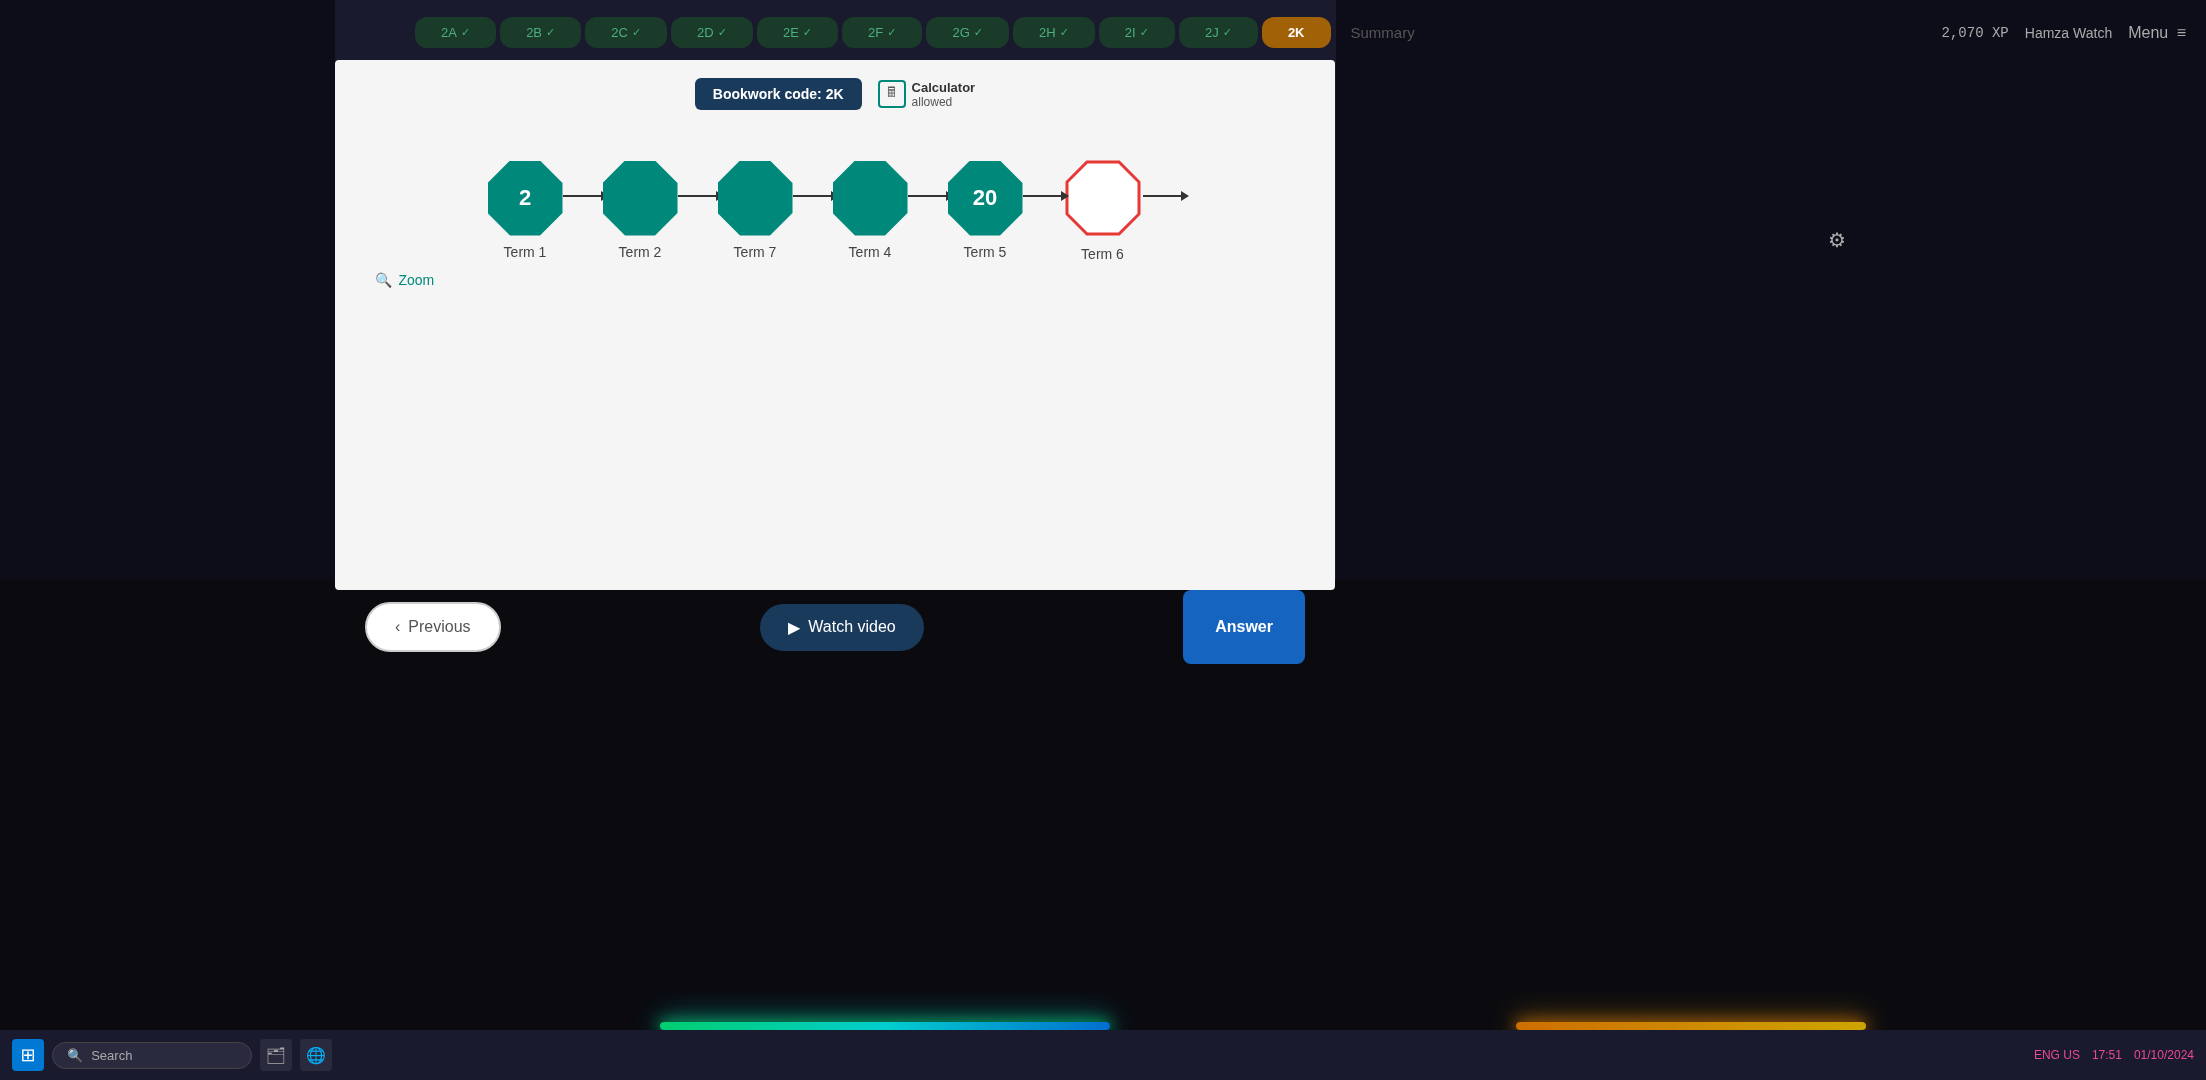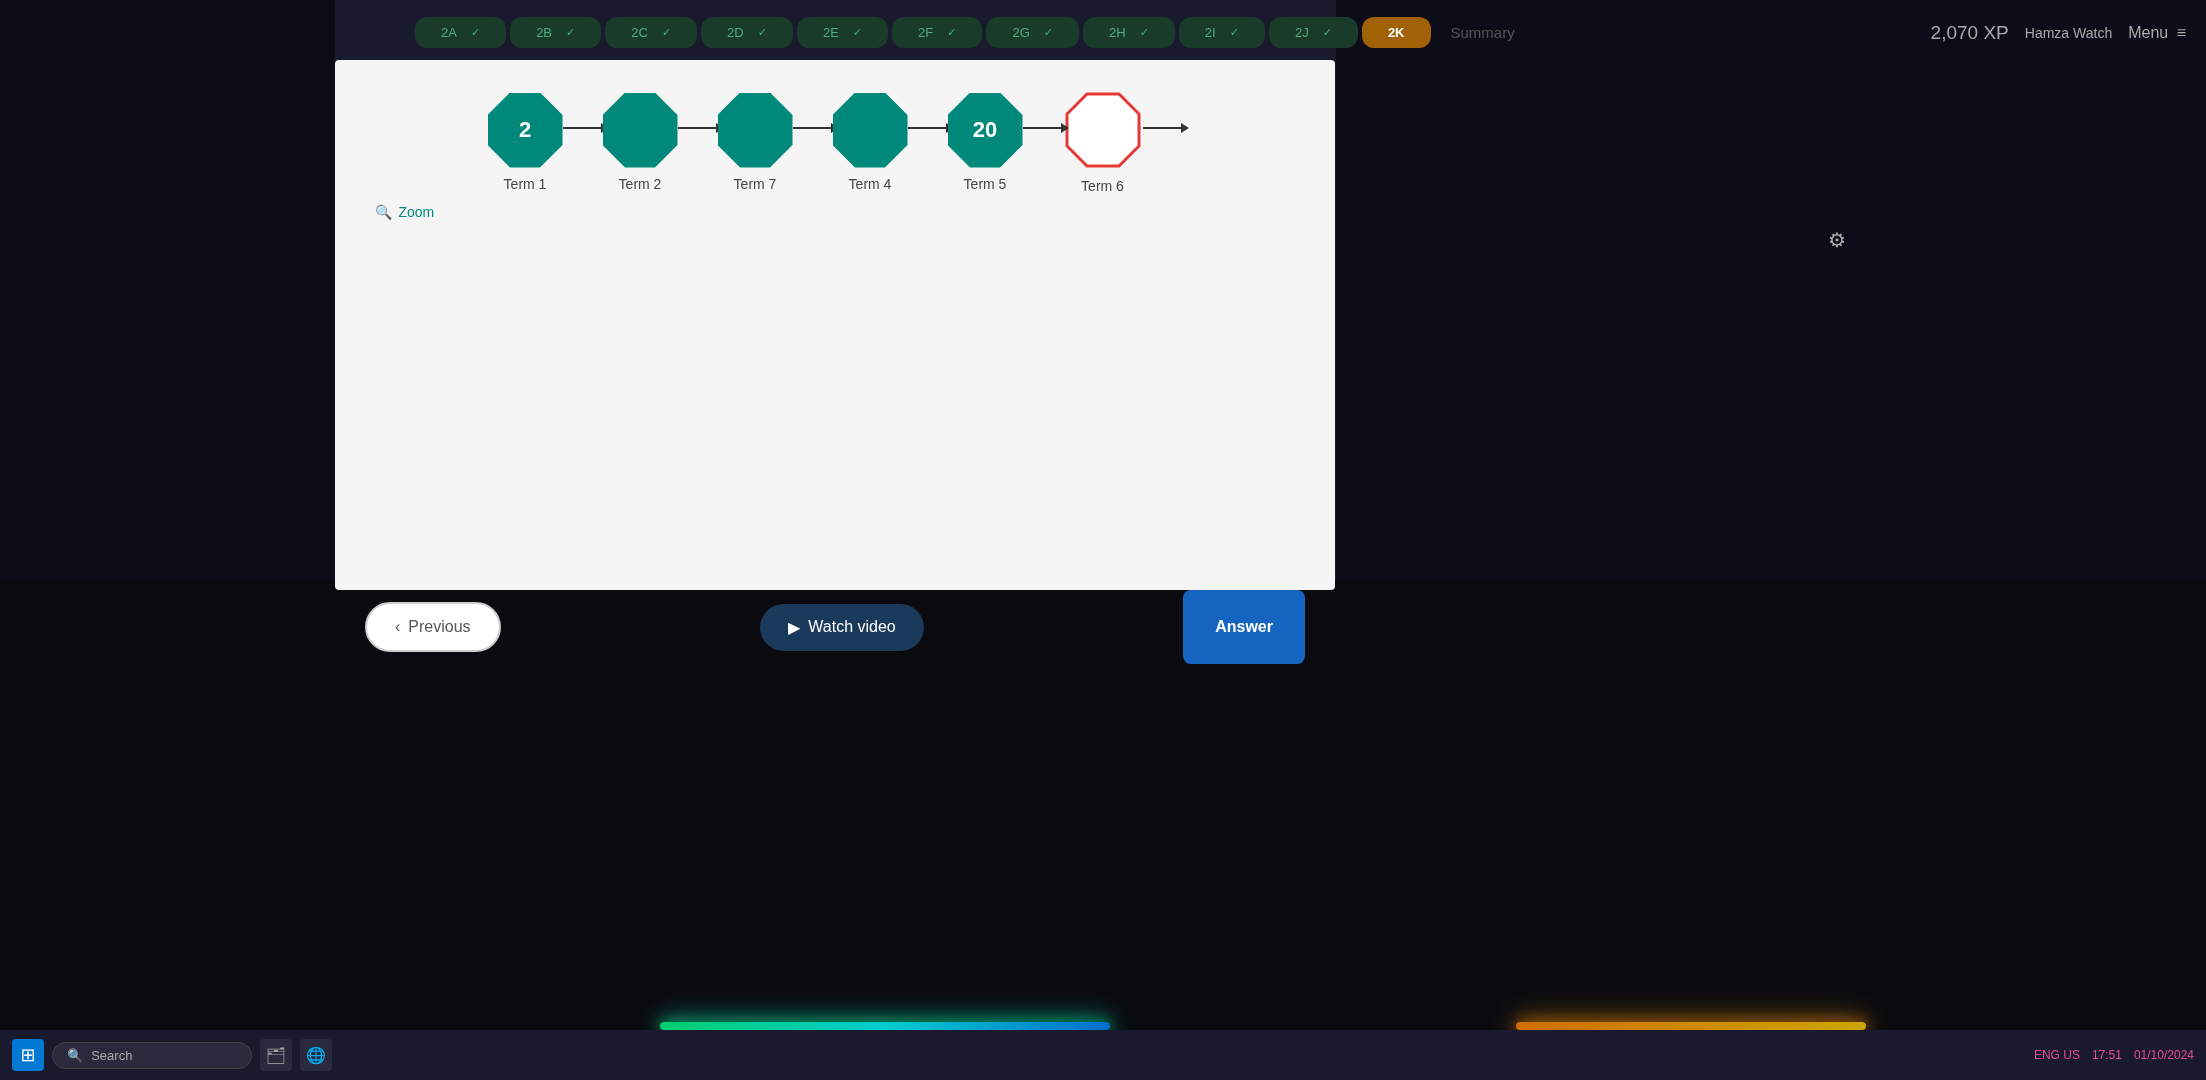--- a/index.html
+++ b/index.html
@@ -48,21 +48,21 @@
     .nav-tab {
       background: #2a2a3e;
       color: #aaa;
       border: none;
       padding: 8px 26px;
       border-radius: 12px;
       font-size: 13px;
       cursor: pointer;
       display: flex;
       align-items: center;
-      gap: 14px;
+      gap: 4px;
     }
 
     .nav-tab.completed {
       background: #1a3a2a;
       color: #4caf7d;
     }
 
     .nav-tab.active {
       background: #a16207;
       color: white;
@@ -429,31 +429,41 @@
     <button class="nav-tab active">
       <span>2K</span>
     </button>
 
     <button class="summary-btn">
       <span>Summary</span>
     </button>
   </div>
 
   <div class="top-right">
-    <span style="color:#aaa;font-size:19px;">2,070 XP</span>
+    <span style="color:#aaa;font-size:14px;font-family:Liberation Mono, monospace;">2,070 XP</span>
     <span style="color:#aaa;font-size:14px;">Hamza Watch</span>
     <button class="menu-btn">
       <span>Menu</span>
       <span style="margin-left:4px;">≡</span>
     </button>
   </div>
 </div>
 
 <div class="main-content">
 
+  <div class="bookwork-bar">
+    <div class="bookwork-code">Bookwork code: 2K</div>
+    <div class="calculator-info">
+      <div class="calc-icon">🖩</div>
+      <div>
+        <div style="font-weight:bold;font-size:13px;color:#333;">Calculator</div>
+        <div style="font-size:12px;color:#555;">allowed</div>
+      </div>
+    </div>
+  </div>
 
   <div class="question-area">
 
     <div class="sequence-container">
 
       <div class="term-group">
         <div class="octagon">2</div>
         <span class="term-label">Term 1</span>
       </div>
 

